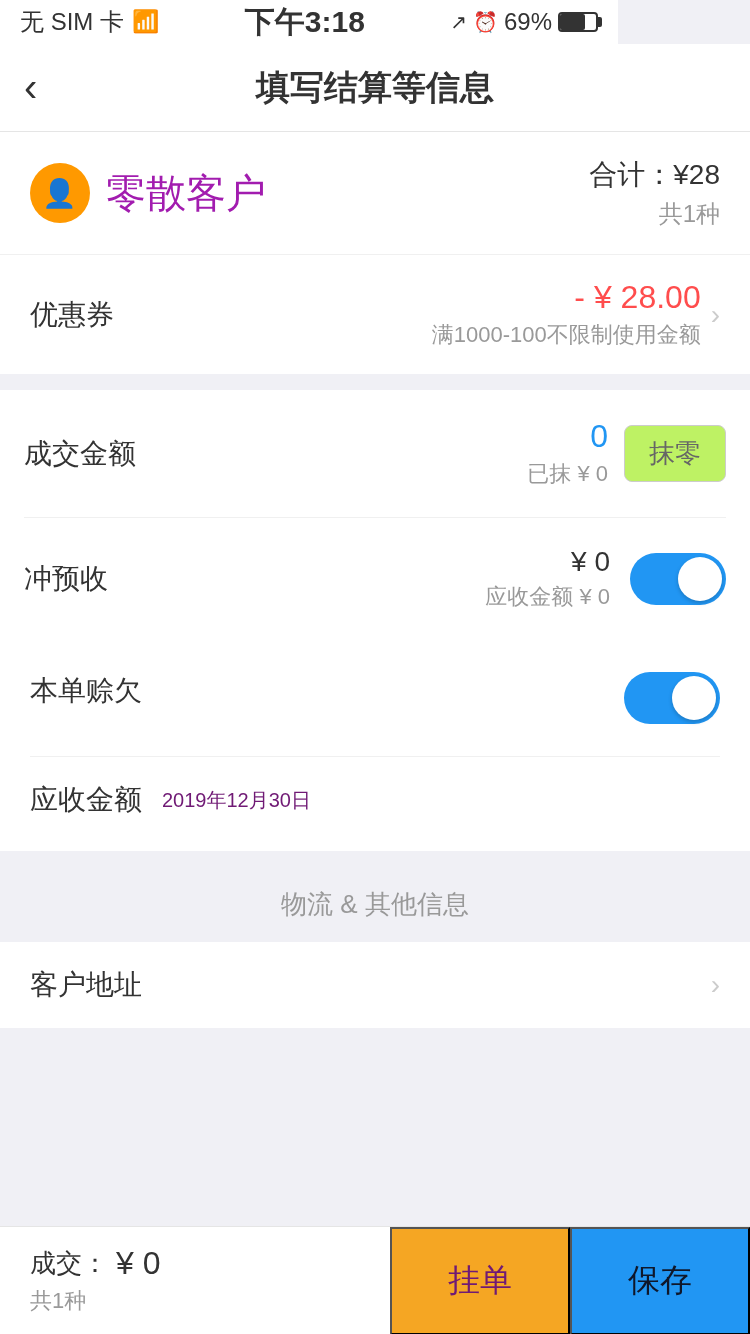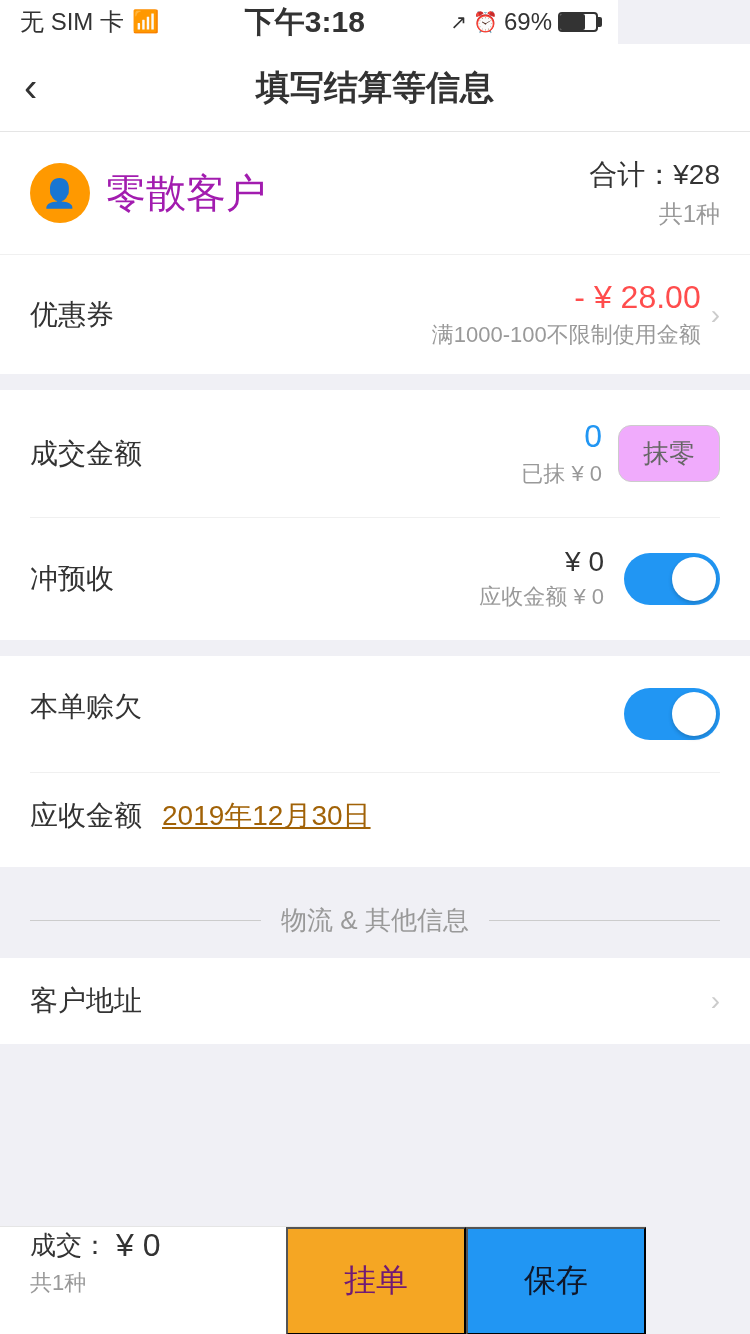--- a/index.html
+++ b/index.html
@@ -152,22 +152,21 @@
       margin-top: 4px;
     }
     .chevron-icon {
       font-size: 28px;
       color: #ccc;
     }
 
     
     .transaction-section {
       background: #fff;
-      margin-bottom: 16px;
-      padding: 0 30px;
+      padding: 0 24px;
     }
     .form-row {
       display: flex;
       align-items: center;
       justify-content: space-between;
       padding: 28px 0;
       border-bottom: 1px solid #f0f0f0;
     }
     .form-row:last-child { border-bottom: none; }
     .form-label {
@@ -185,24 +184,24 @@
       color: #2196f3;
       min-width: 60px;
       text-align: right;
       border: none;
       outline: none;
       background: transparent;
     }
     .round-zero-btn {
       padding: 10px 24px;
       border: 1px solid #ccc;
-      border-radius: 13px;
+      border-radius: 8px;
       font-size: 26px;
       color: #666;
-      background: #f0abfc;
+      background: #bef264;
       cursor: pointer;
     }
     .sub-text {
       font-size: 22px;
       color: #999;
       margin-top: 4px;
       text-align: right;
     }
 
     
@@ -266,36 +265,36 @@
       padding: 0 0 32px;
       border-top: 1px solid #f0f0f0;
       padding-top: 24px;
     }
     .debt-date-label {
       font-size: 28px;
       color: #333;
       margin-right: 20px;
     }
     .debt-date-value {
-      font-size: 28px;
-      color: #a16207;
-      text-decoration: underline;
+      font-size: 20px;
+      color: #701a75;
     }
 
     
     .logistics-section {
       background: #f0f0f5;
       margin-bottom: 0;
     }
     .logistics-header {
       display: flex;
       align-items: center;
       justify-content: center;
       padding: 20px 30px;
       background: #f0f0f5;
+      flex-direction: column;
     }
     .logistics-line {
       flex: 1;
       height: 1px;
       background: #ccc;
     }
     .logistics-title {
       font-size: 26px;
       color: #999;
       margin: 0 20px;
@@ -322,24 +321,25 @@
       text-align: left;
     }
 
     
     .bottom-spacer {
       height: 160px;
     }
     .bottom-bar {
       position: fixed;
       bottom: 0;
-      width: 646px;
+      width: 750px;
       height: 108px;
       background: #fff;
       display: flex;
+      align-items: center;
       border-top: 1px solid #e5e5e5;
     }
     .bottom-summary {
       flex: 1;
       padding: 0 30px;
     }
     .bottom-deal {
       font-size: 26px;
       color: #333;
       display: flex;

